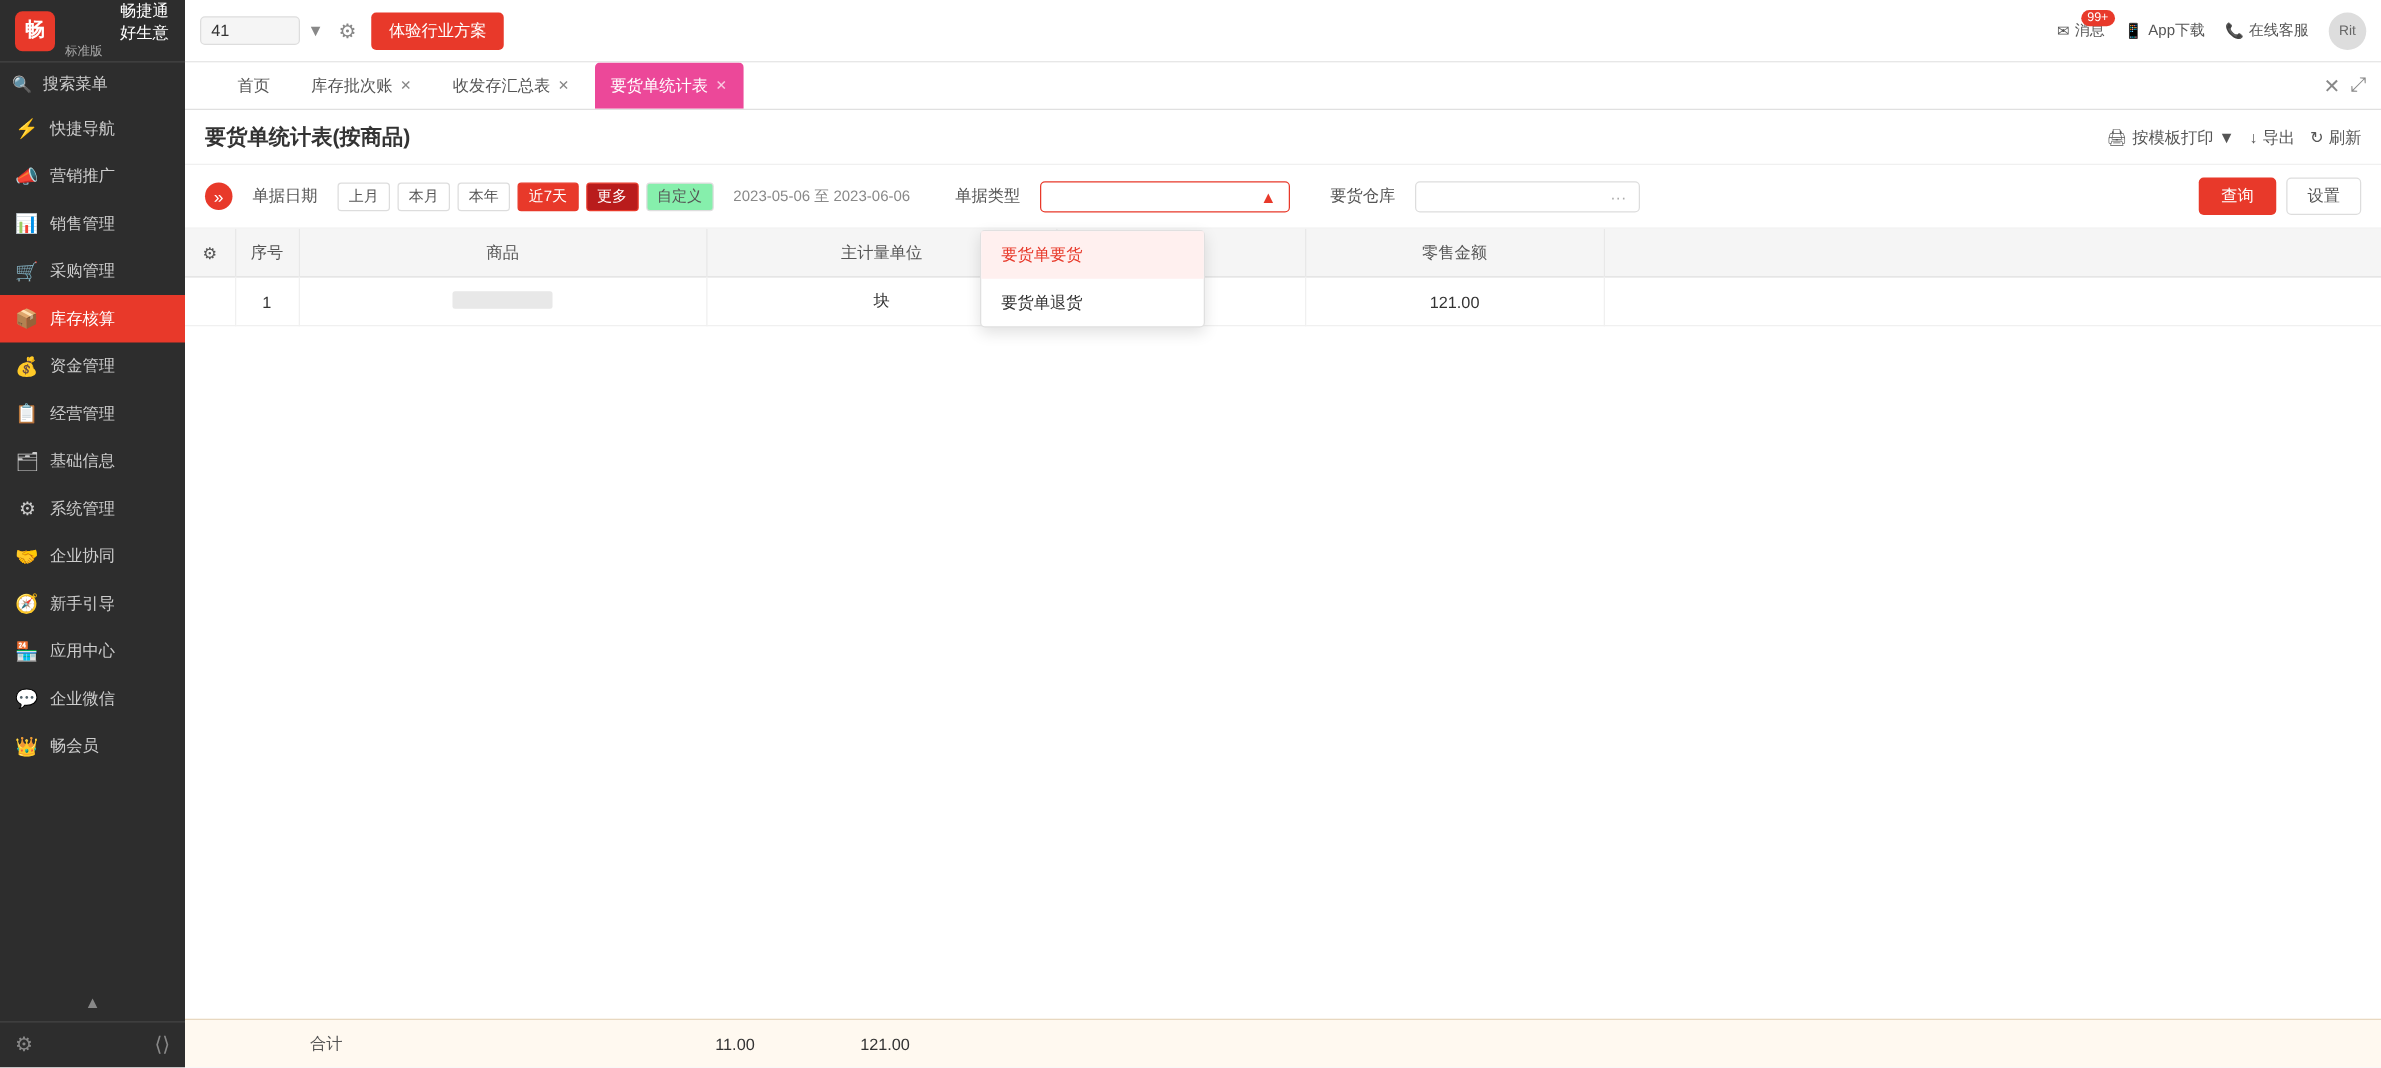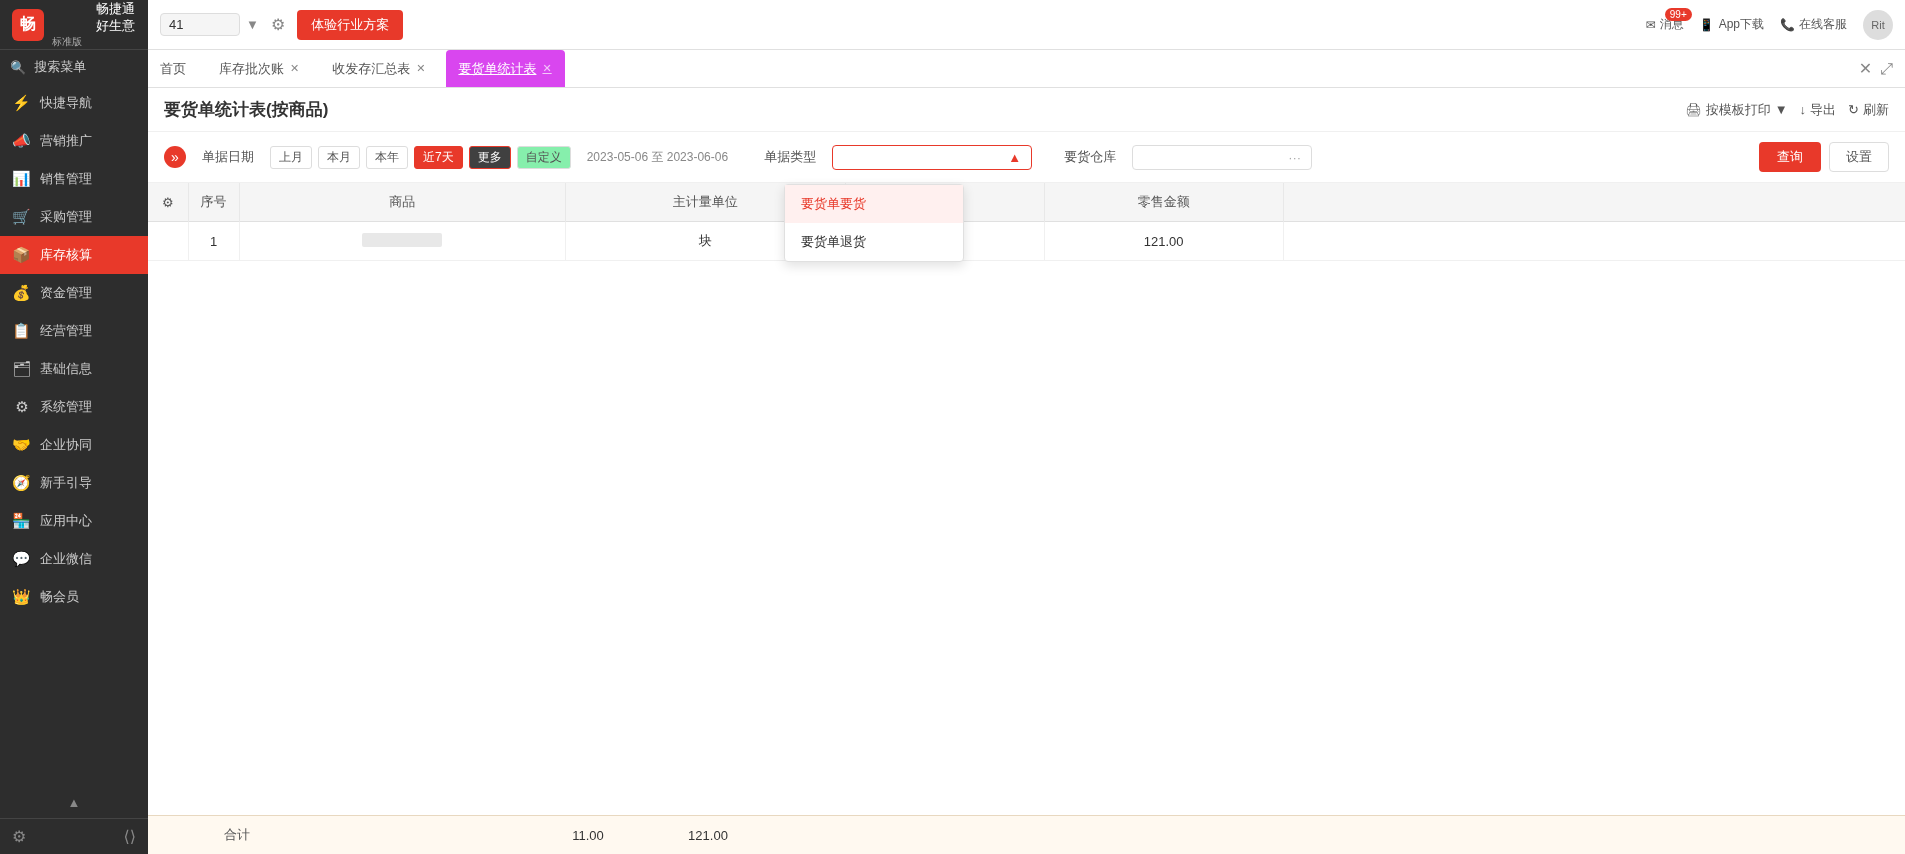--- a/index.html
+++ b/index.html
@@ -188,26 +188,25 @@
       align-items: center;
       padding: 0 12px;
       height: 100%;
       font-size: 13px;
       color: #555;
       cursor: pointer;
       border-right: 1px solid transparent;
       gap: 6px;
       position: relative;
     }
-    .tab-item:first-child { padding-left: 0; }
+    .tab-item:first-child { padding-left: 0; margin-left: 30px; }
     .tab-item.active {
-      background: #d946ef;
+      background: #ec4899;
       color: white;
       border-radius: 4px 4px 0 0;
-      text-decoration: underline;
     }
     .tab-close {
       font-size: 11px;
       opacity: 0.7;
       cursor: pointer;
     }
     .tabs-right {
       margin-left: auto;
       display: flex;
       align-items: center;
@@ -618,21 +617,21 @@
       <div class="filter-row">
         <button class="filter-toggle">»</button>
 
         <span class="filter-label">单据日期</span>
 
         <div class="date-shortcuts">
           <button class="date-btn">上月</button>
           <button class="date-btn">本月</button>
           <button class="date-btn">本年</button>
           <button class="date-btn recent">近7天</button>
-          <button class="date-btn" style="background:#404040;color:white;border-color:#e8392a;">更多</button>
+          <button class="date-btn" style="background:#b91c1c;color:white;border-color:#e8392a;">更多</button>
           <button class="date-btn custom">自定义</button>
         </div>
 
         <span class="date-range">2023-05-06 至 2023-06-06</span>
 
         <span class="filter-type-label">单据类型</span>
 
         <div class="filter-type-select">
           <span style="color:#ccc;min-width:140px;display:inline-block;"></span>
           <span class="arrow">▲</span>
@@ -684,21 +683,21 @@
             <td>块</td>
             <td>11.00</td>
             <td>121.00</td>
             <td></td>
           </tr>
         </tbody>
       </table>
     </div>
 
     <div class="table-footer">
-      <div class="footer-label" style="width:380px;padding-left:76px;">
+      <div class="footer-label" style="width:380px;padding-left:100px;">
         <span>合计</span>
       </div>
       <div class="footer-val">
         <span>11.00</span>
       </div>
       <div class="footer-val2">
         <span>121.00</span>
       </div>
     </div>
 

